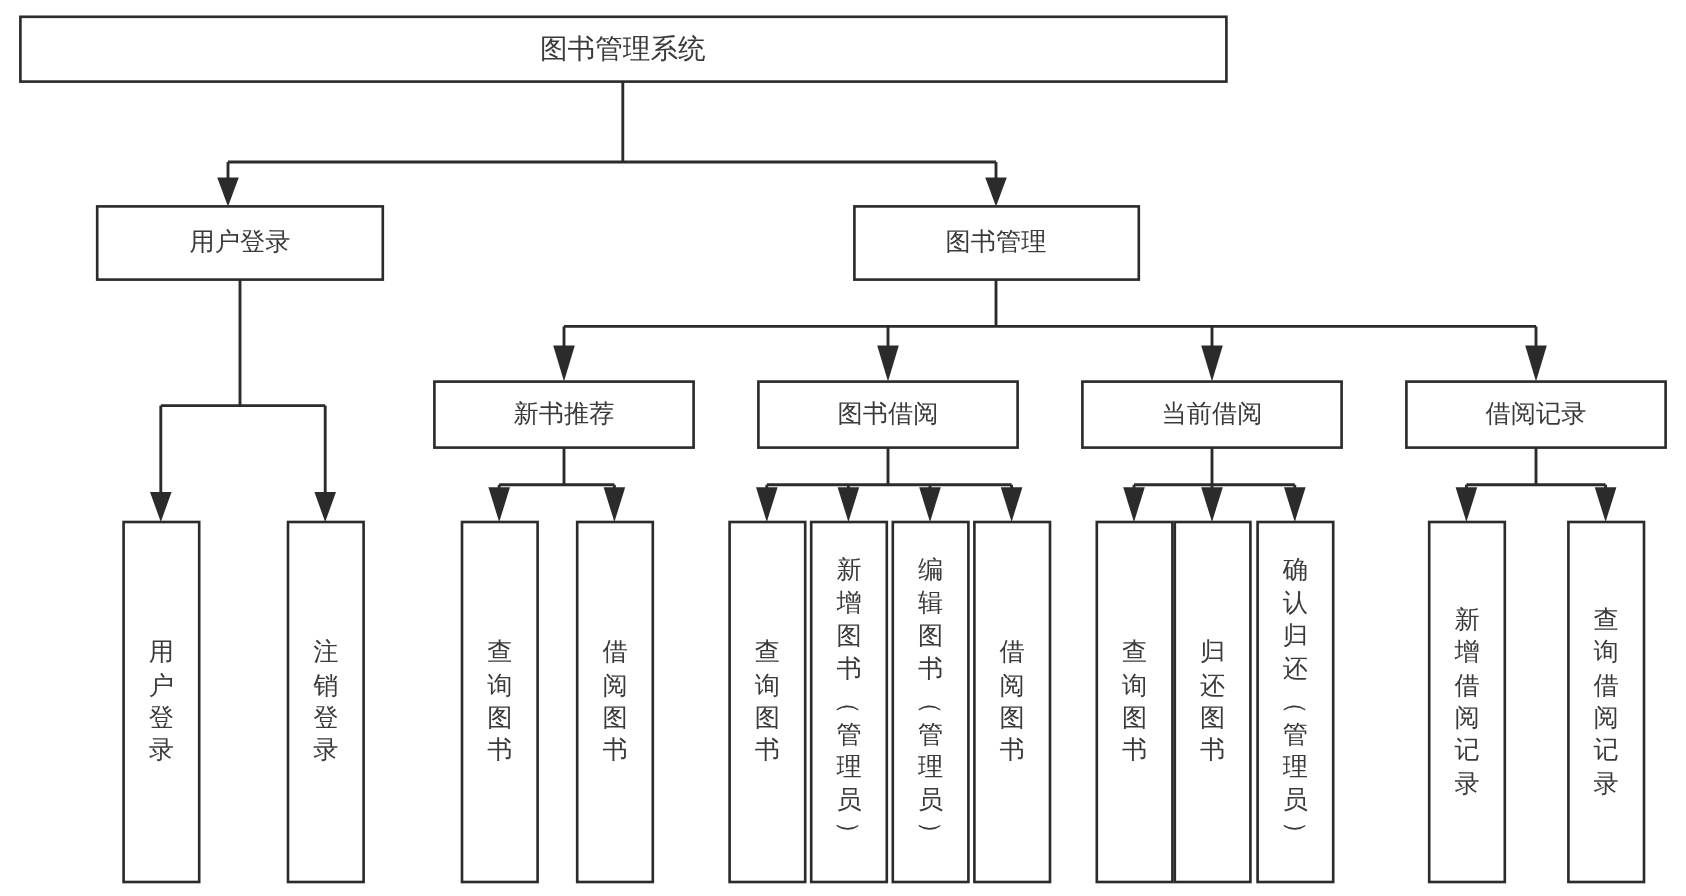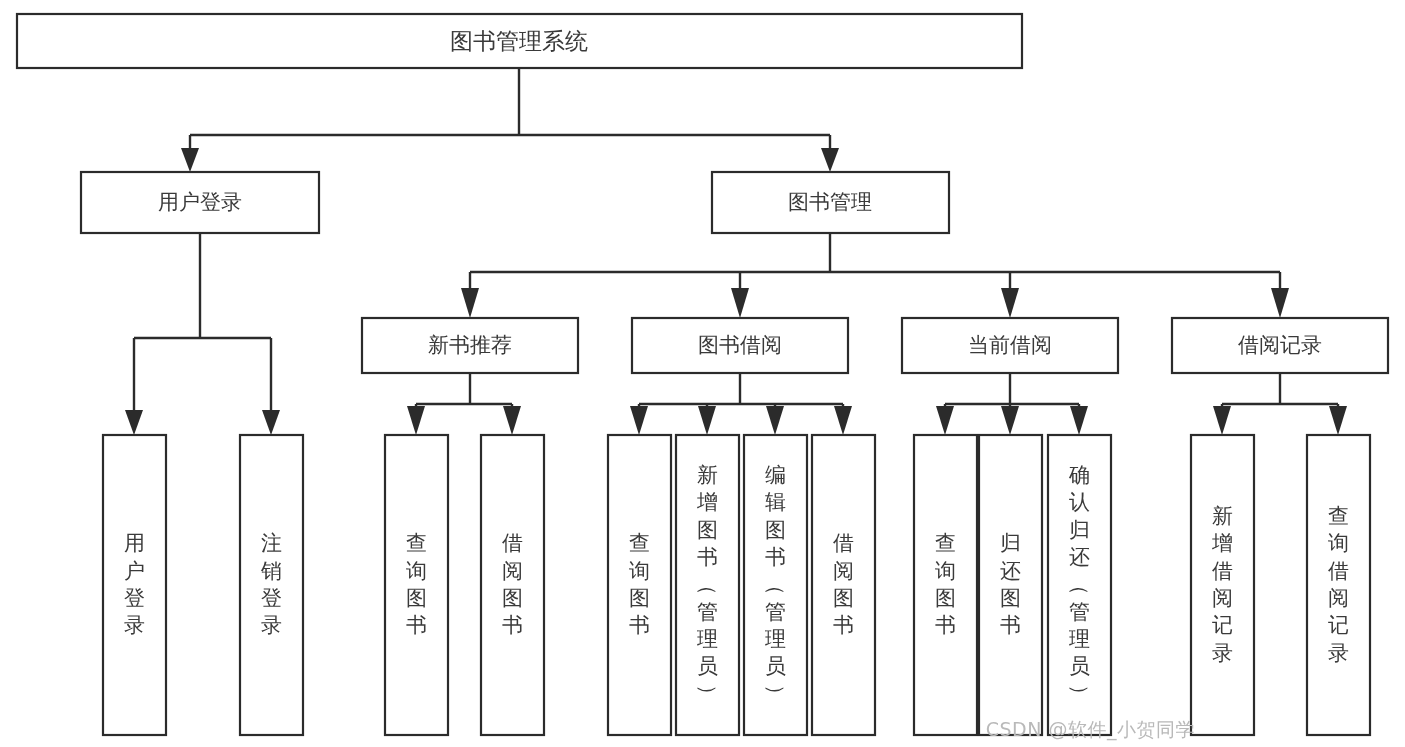--- a/index.html
+++ b/index.html
@@ -287,14 +287,13 @@
     </div>
   <div class="vlabel" style="left:1307px; top:435px; width:63px; height:300px;">
       <span class="vch">查</span>
       <span class="vch">询</span>
       <span class="vch">借</span>
       <span class="vch">阅</span>
       <span class="vch">记</span>
       <span class="vch">录</span>
     </div>
 
-  <div class="watermark">CSDN @软件_小贺同学</div>
 </div>
 
 </body></html>

